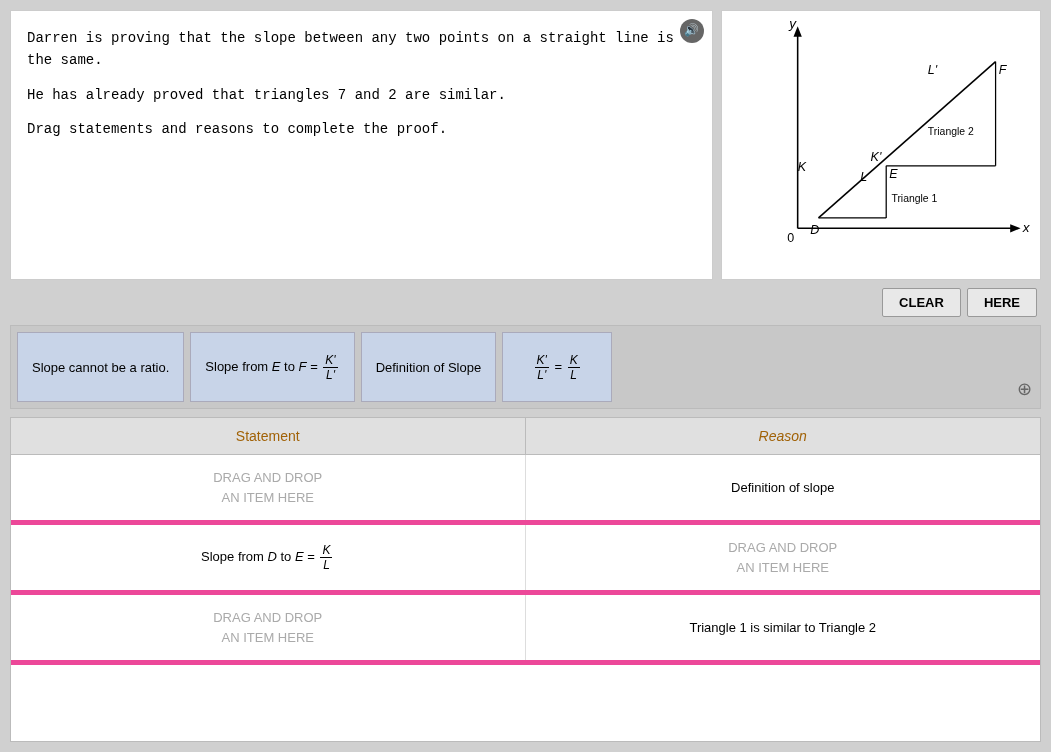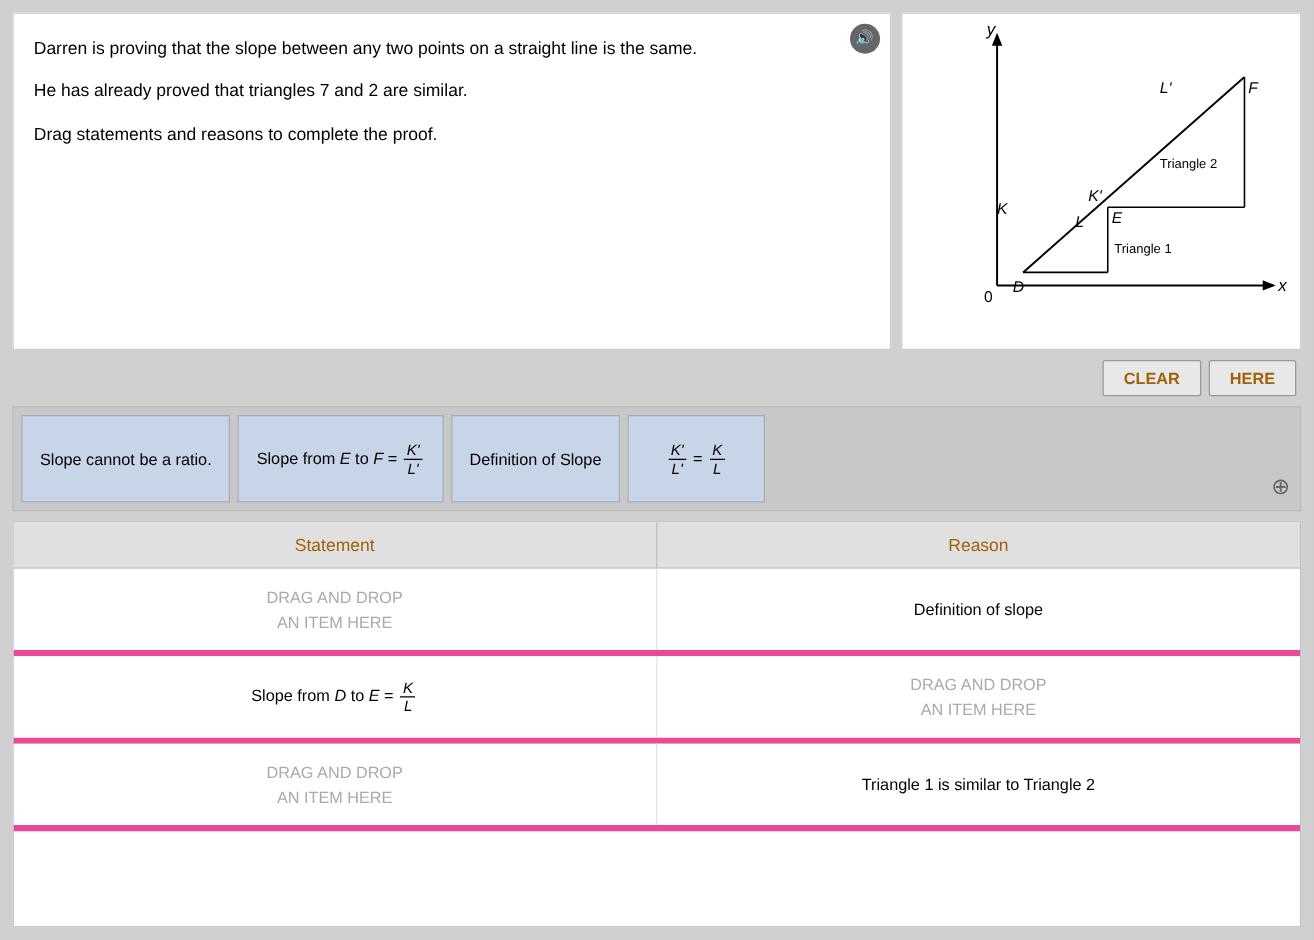--- a/index.html
+++ b/index.html
@@ -33,20 +33,21 @@
       background: white;
       border: 1px solid #ccc;
       padding: 16px;
       font-size: 14px;
       line-height: 1.6;
       position: relative;
     }
 
     .problem-box p {
       margin-bottom: 12px;
+      font-family: Liberation Mono, monospace;
     }
 
     .speaker-icon {
       position: absolute;
       top: 8px;
       right: 8px;
       width: 24px;
       height: 24px;
       background: #666;
       border-radius: 50%;
@@ -82,21 +83,21 @@
     }
 
     .btn {
       padding: 6px 16px;
       border: 1px solid #999;
       background: #e8e8e8;
       font-size: 13px;
       cursor: pointer;
       border-radius: 2px;
       font-weight: bold;
-      color: #a16207;
+      color: #000000;
     }
 
     
     .items-strip {
       display: flex;
       gap: 6px;
       padding: 6px;
       background: #c8c8c8;
       border: 1px solid #bbb;
       position: relative;
@@ -142,20 +143,21 @@
       padding: 10px;
       text-align: center;
       font-size: 14px;
       font-weight: normal;
       color: #a16207;
       border-right: 1px solid #bbb;
     }
 
     .proof-header-cell:last-child {
       border-right: none;
+      font-style: italic;
     }
 
     .proof-row {
       display: grid;
       grid-template-columns: 1fr 1fr;
       border-bottom: 5px solid #ec4899;
       min-height: 70px;
     }
 
     .proof-cell {

